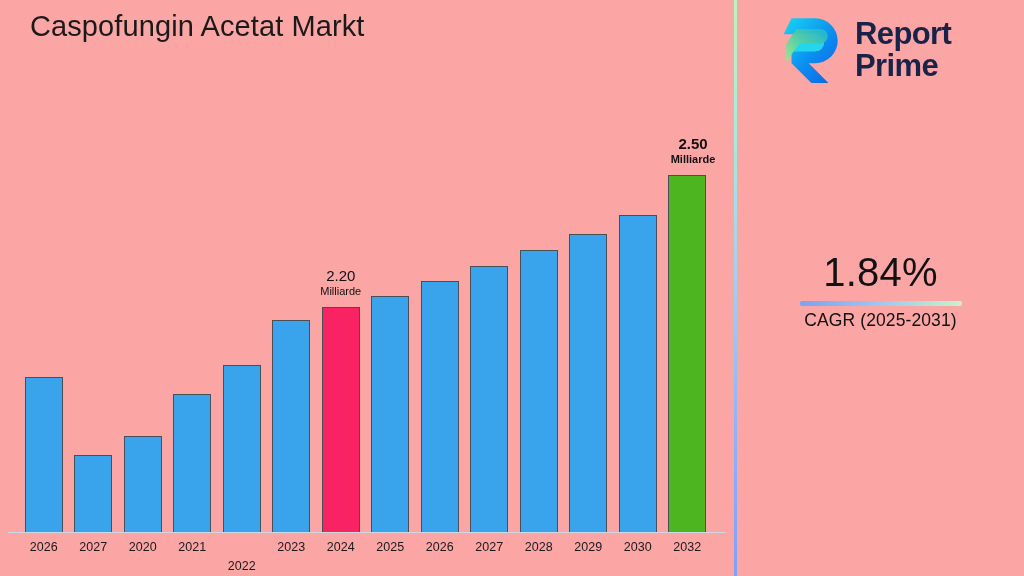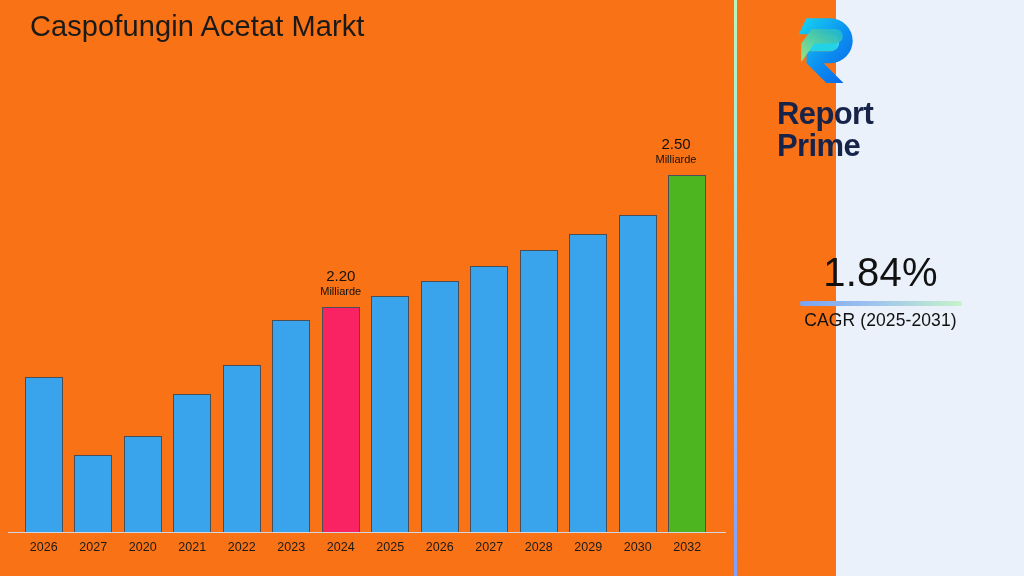--- a/index.html
+++ b/index.html
@@ -11,23 +11,23 @@
     width: 1024px;
     height: 576px;
     background: #eaf1fb;
     font-family: "Liberation Sans", sans-serif;
     overflow: hidden;
     position: relative;
   }
 
   #page-root {
     position: relative;
-    width: 836px;
-    height: 576px;
-    background: #f97316;
+    width: 1024px;
+    height: 576px;
+    background: #fca5a5;
   }
 
   
   .left-panel {
     position: absolute;
     left: 0;
     top: 0;
     width: 735px;
     height: 576px;
   }
@@ -116,21 +116,20 @@
     height: 576px;
   }
 
   .brand {
     position: absolute;
     left: 40px;
     top: 14px;
     display: flex;
     align-items: center;
     gap: 12px;
-    flex-direction: column;
   }
   .brand-logo {
     width: 66px;
     height: 72px;
     flex: 0 0 auto;
   }
   .brand-text {
     font-size: 31px;
     font-weight: bold;
     color: #18234a;
@@ -191,31 +190,31 @@
           <div class="bar" style="left: 519.75px; width: 38px; height: 282px;"></div>
           <div class="bar" style="left: 569.25px; width: 38px; height: 298px;"></div>
           <div class="bar" style="left: 618.75px; width: 38px; height: 317px;"></div>
           <div class="bar highlight-green" style="left: 668.25px; width: 38px; height: 357px;"></div>
         </div>
       <div id="labels-layer">
           <div class="bar-value-label" style="left: 280.75px; width: 120px; top: 267px;">
             <span class="val">2.20</span>
             <span class="unit">Milliarde</span>
           </div>
-          <div class="bar-value-label" style="left: 616px; width: 120px; top: 135px;">
+          <div class="bar-value-label" style="left: 633px; width: 120px; top: 135px; font-weight: bold;">
             <span class="val">2.50</span>
             <span class="unit">Milliarde</span>
           </div>
         </div>
       <div id="ticks-layer">
           <div class="x-tick" style="left: 13.75px; width: 60px;">2026</div>
           <div class="x-tick" style="left: 63.25px; width: 60px;">2027</div>
           <div class="x-tick" style="left: 112.75px; width: 60px;">2020</div>
           <div class="x-tick" style="left: 162.25px; width: 60px;">2021</div>
-          <div class="x-tick" style="left: 211.75px; width: 60px;">2022</div>
+          <div class="x-tick" style="left: 211.75px; width: 60px; margin-top: 19px;">2022</div>
           <div class="x-tick" style="left: 261.25px; width: 60px;">2023</div>
           <div class="x-tick" style="left: 310.75px; width: 60px;">2024</div>
           <div class="x-tick" style="left: 360.25px; width: 60px;">2025</div>
           <div class="x-tick" style="left: 409.75px; width: 60px;">2026</div>
           <div class="x-tick" style="left: 459.25px; width: 60px;">2027</div>
           <div class="x-tick" style="left: 508.75px; width: 60px;">2028</div>
           <div class="x-tick" style="left: 558.25px; width: 60px;">2029</div>
           <div class="x-tick" style="left: 607.75px; width: 60px;">2030</div>
           <div class="x-tick" style="left: 657.25px; width: 60px;">2032</div>
         </div>

